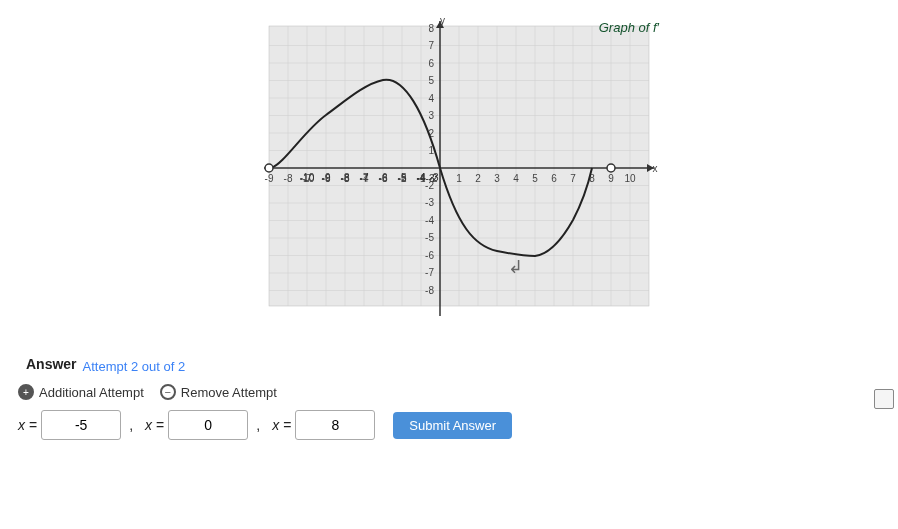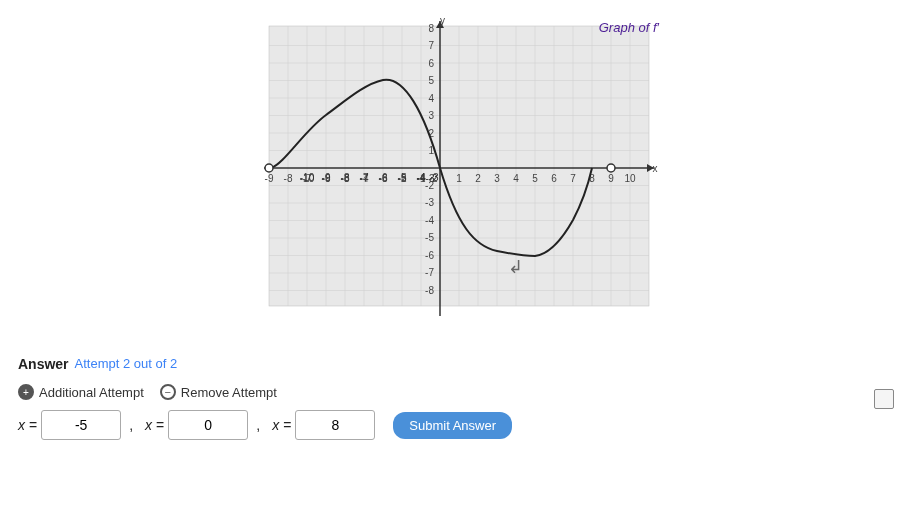--- a/index.html
+++ b/index.html
@@ -32,21 +32,21 @@
       position: relative;
       width: 480px;
     }
 
     .graph-label {
       position: absolute;
       top: 4px;
       right: 30px;
       font-size: 13px;
       font-style: italic;
-      color: #4c1d95;
+      color: #14532d;
     }
 
     svg.graph-svg {
       display: block;
     }
 
     .answer-section {
       padding: 10px 18px;
     }
 
@@ -133,21 +133,21 @@
 
     .comma {
       font-size: 14px;
       margin-right: 4px;
     }
 
     .submit-btn {
       background: #4a90d9;
       color: #fff;
       border: none;
-      border-radius: 12px;
+      border-radius: 4px;
       padding: 6px 16px;
       font-size: 13px;
       cursor: pointer;
       margin-left: 10px;
     }
 
     .corner-icon {
       position: absolute;
       right: 4px;
       bottom: 120px;
@@ -304,21 +304,21 @@
 
     </svg>
   </div>
 
   <div style="position:relative; height:0;">
     <div style="position:absolute; left:490px; top:-80px; font-size:18px; color:#666;">↲</div>
   </div>
 </div>
 
 <div class="answer-section">
-  <div style="display:flex; align-items:flex-start; margin-bottom:8px;">
+  <div style="display:flex; align-items:center; margin-bottom:8px;margin-left:8px;">
     <span class="answer-label">Answer</span>
     <span class="attempt-label">Attempt 2 out of 2</span>
   </div>
 
   <div class="solution-controls">
     <button class="solution-btn">
       <span class="circle-icon filled">+</span>
       <span>Additional Attempt</span>
     </button>
     <button class="solution-btn">

